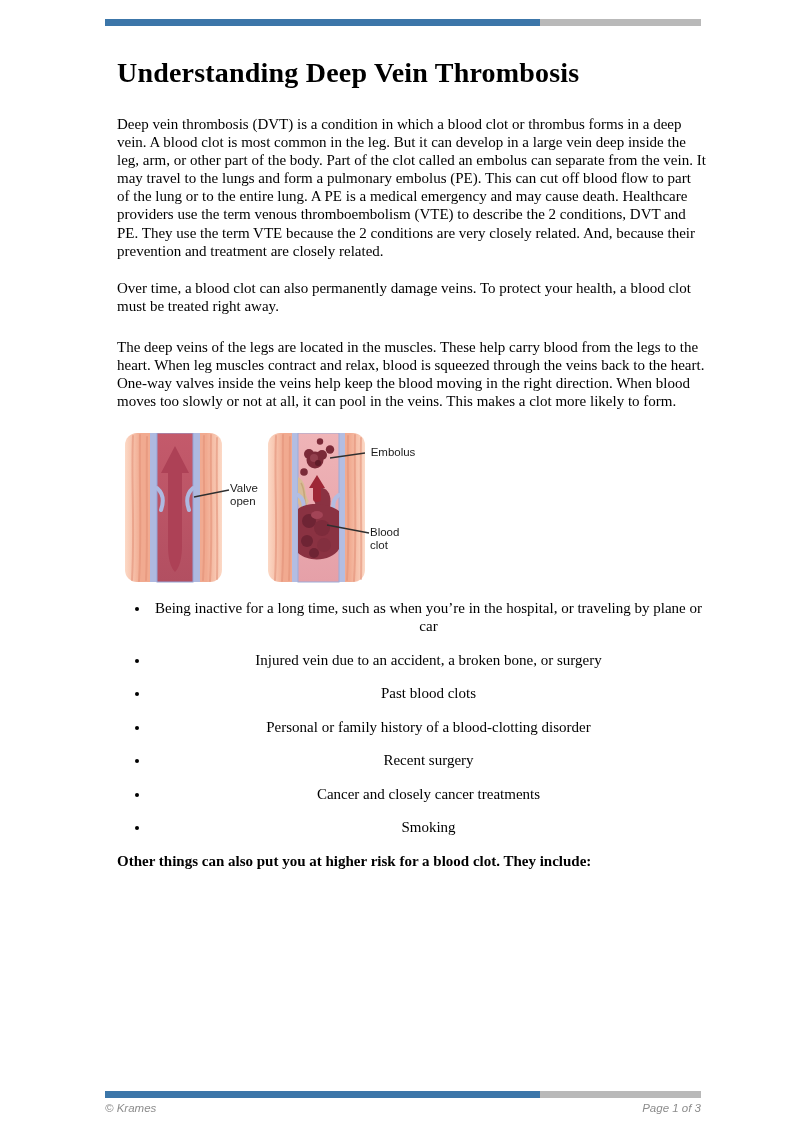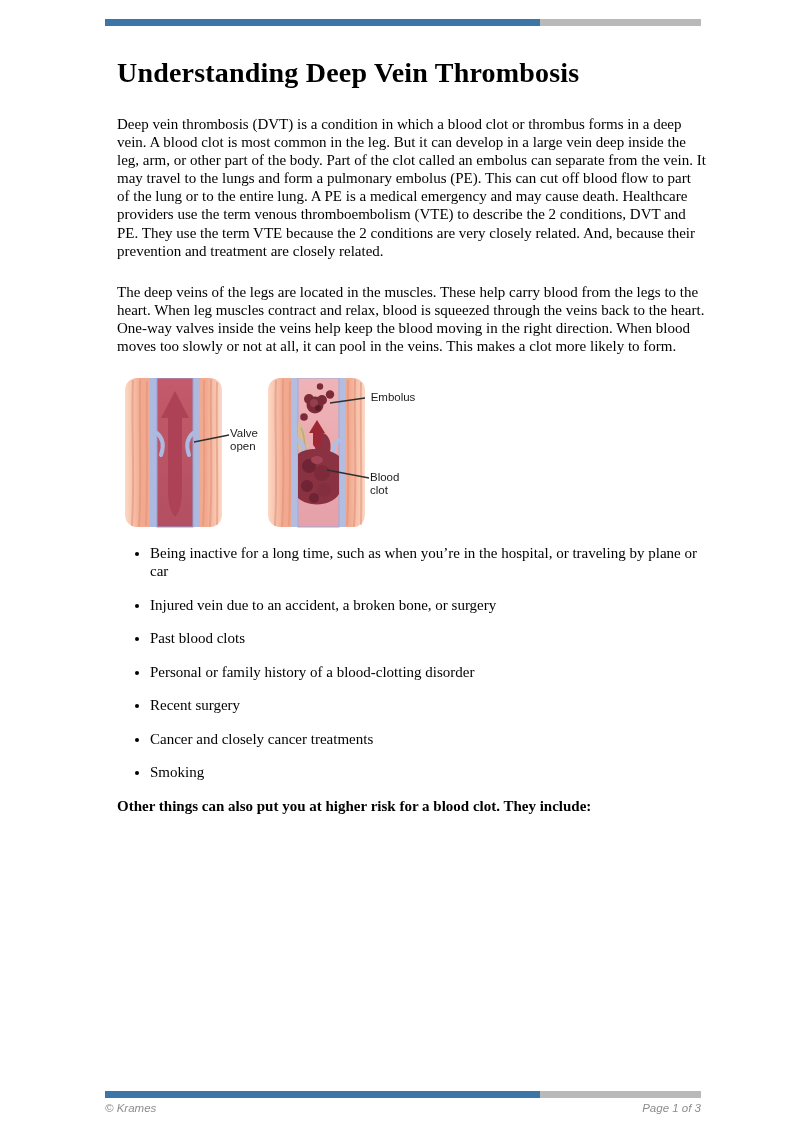--- a/index.html
+++ b/index.html
@@ -29,21 +29,21 @@
   p{font-size:15px;line-height:18.1px;margin:0;}
   .p-intro1{margin-top:26px;}
   .p-intro2{margin-top:19px;}
   .p-how{margin-top:23px;}
   .p-risk{margin-top:24px;}
   .p-closing{margin-top:7px;font-weight:bold;}
   ul.risk-list{
     margin:16px 0 0 0;padding:0 0 0 33px;
     font-size:15px;line-height:18.1px;
   }
-  ul.risk-list li{margin:0 0 15.4px 0;padding-left:0;}
+  ul.risk-list li{margin:0 0 15.4px 0;padding-left:0;text-align:center;}
   .figure{
     position:relative;width:300px;height:150px;margin-top:23px;
   }
   .fig-label{
     position:absolute;
     font-family:"Liberation Sans","DejaVu Sans",sans-serif;
     font-size:11.5px;line-height:13px;color:#1c1c1c;
   }
   .fig-label-valve{left:113px;top:49px;width:46px;}
   .fig-label-embolus{left:250px;top:13px;width:52px;text-align:center;}
@@ -65,20 +65,21 @@
     <div class="blue"></div>
     <div class="gray"></div>
   </div>
 
   <div class="content">
 
     <h1>Understanding Deep Vein Thrombosis</h1>
 
     <p class="p-intro1">Deep vein thrombosis (DVT) is a condition in which a blood clot or thrombus forms in a deep vein. A blood clot is most common in the leg. But it can develop in a large vein deep inside the leg, arm, or other part of the body. Part of the clot called an embolus can separate from the vein. It may travel to the lungs and form a pulmonary embolus (PE). This can cut off blood flow to part of the lung or to the entire lung. A PE is a medical emergency and may cause death. Healthcare providers use the term venous thromboembolism (VTE) to describe the 2 conditions, DVT and PE. They use the term VTE because the 2 conditions are very closely related. And, because their prevention and treatment are closely related.</p>
 
+    <p class="p-intro2">Over time, a blood clot can also permanently damage veins. To protect your health, a blood clot must be treated right away.</p>
 
 
     <p class="p-how">The deep veins of the legs are located in the muscles. These help carry blood from the legs to the heart. When leg muscles contract and relax, blood is squeezed through the veins back to the heart. One-way valves inside the veins help keep the blood moving in the right direction. When blood moves too slowly or not at all, it can pool in the veins. This makes a clot more likely to form.</p>
 
     <div class="figure">
       <svg width="300" height="150" viewBox="0 0 300 150" aria-hidden="true">
         <defs>
           <linearGradient id="gM" x1="0" y1="0" x2="1" y2="0">
             <stop offset="0" stop-color="#fcd9c6"></stop>
             <stop offset="0.16" stop-color="#f1aa90"></stop>

